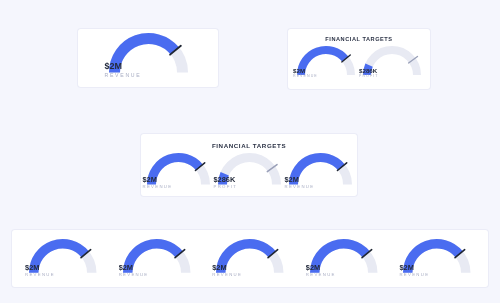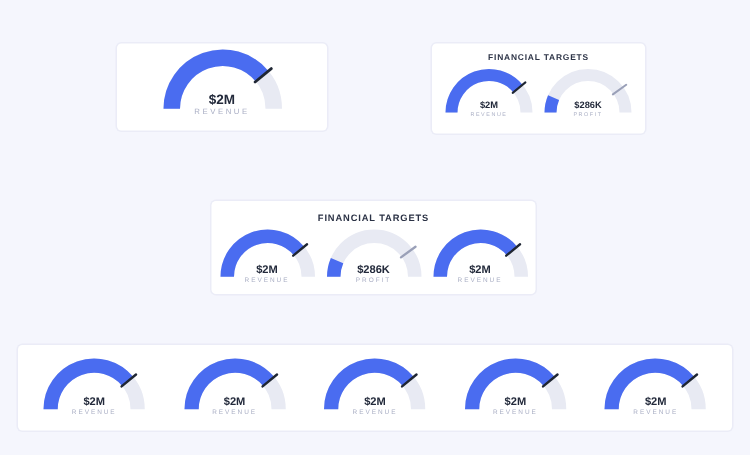--- a/index.html
+++ b/index.html
@@ -42,21 +42,20 @@
     height: 100%;
   }
   .gauge-row.with-title { height: calc(100% - 16px); }
 
   .gauge { position: relative; flex: 0 0 auto; }
   .gauge svg { display: block; overflow: visible; }
 
   .gauge-labels {
     position: absolute;
     left: 0; right: 0;
-    text-align: center;
     pointer-events: none;
   }
   .gauge-value {
     font-weight: bold;
     color: #232a3b;
     line-height: 1.05;
     white-space: nowrap;
   }
   .gauge-name {
     color: #a9aec4;

